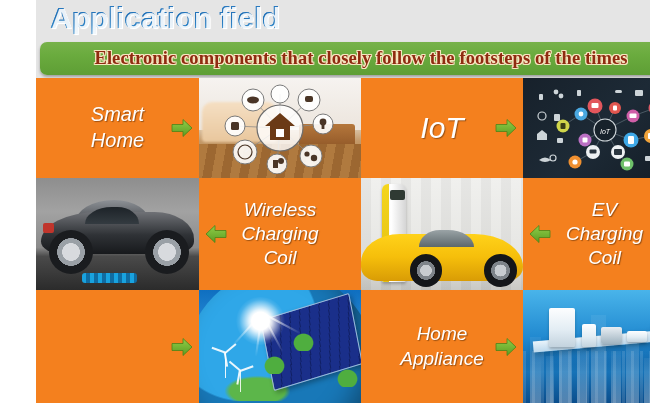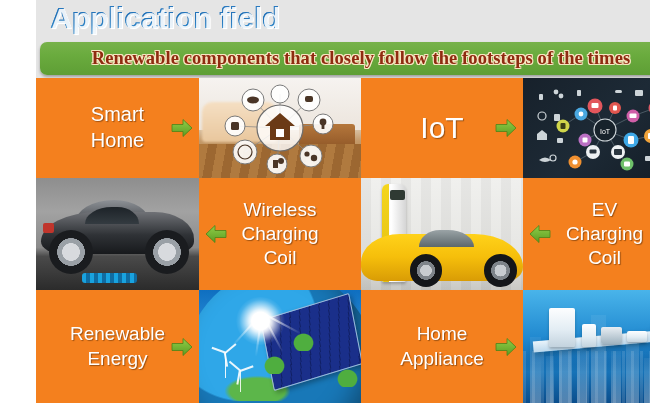--- a/index.html
+++ b/index.html
@@ -89,20 +89,21 @@
     top: 78px;
     width: 650px;
     height: 325px;
     display: grid;
     grid-template-columns: 163px 162px 162px 163px;
     grid-template-rows: 100px 112px 113px;
   }
   .cell {
     position: relative;
     overflow: hidden;
+    font-style: italic;
   }
   .cell-text {
     background: #f4801e;
     display: flex;
     align-items: center;
     justify-content: center;
   }
   .label {
     color: #ffffff;
     font-size: 20px;
@@ -333,21 +334,21 @@
 </style>
 </head>
 <body>
 
 <div class="slide">
 
   <div class="page-title-fallback">Application field</div>
   <div class="page-title">Application field</div>
 
   <div class="banner">
-    <span class="banner-text">Renewable components that closely follow the footsteps of the times</span>
+    <span class="banner-text">Electronic components that closely follow the footsteps of the times</span>
   </div>
 
   <div class="grid">
 
     <div class="cell cell-text">
       <span class="label">Smart
 Home</span>
       <svg class="arrow arrow-right" viewBox="0 0 22 19">
         <defs>
             <linearGradient id="ag1" x1="0" y1="0" x2="0" y2="1">
@@ -524,22 +525,20 @@
     <div class="cell cell-text">
       <span class="label lbl-small">EV
 Charging
 Coil</span>
       <svg class="arrow arrow-left" viewBox="0 0 22 19">
         <path d="M21 6 H10 V1 L1 9.5 L10 18 V13 H21 Z" fill="url(#ag1)" stroke="#4b8319" stroke-width="0.8"></path>
       </svg>
     </div>
 
     <div class="cell cell-text">
-      <span class="label lbl-small">Renewable
-Energy</span>
       <svg class="arrow arrow-right" viewBox="0 0 22 19">
         <path d="M1 6 H12 V1 L21 9.5 L12 18 V13 H1 Z" fill="url(#ag1)" stroke="#4b8319" stroke-width="0.8"></path>
       </svg>
     </div>
 
     <div class="cell">
       <div class="pic pic-renew">
         <div class="rn-earth"></div>
         <div class="rn-land"></div>
         <div class="rn-panel"></div>

